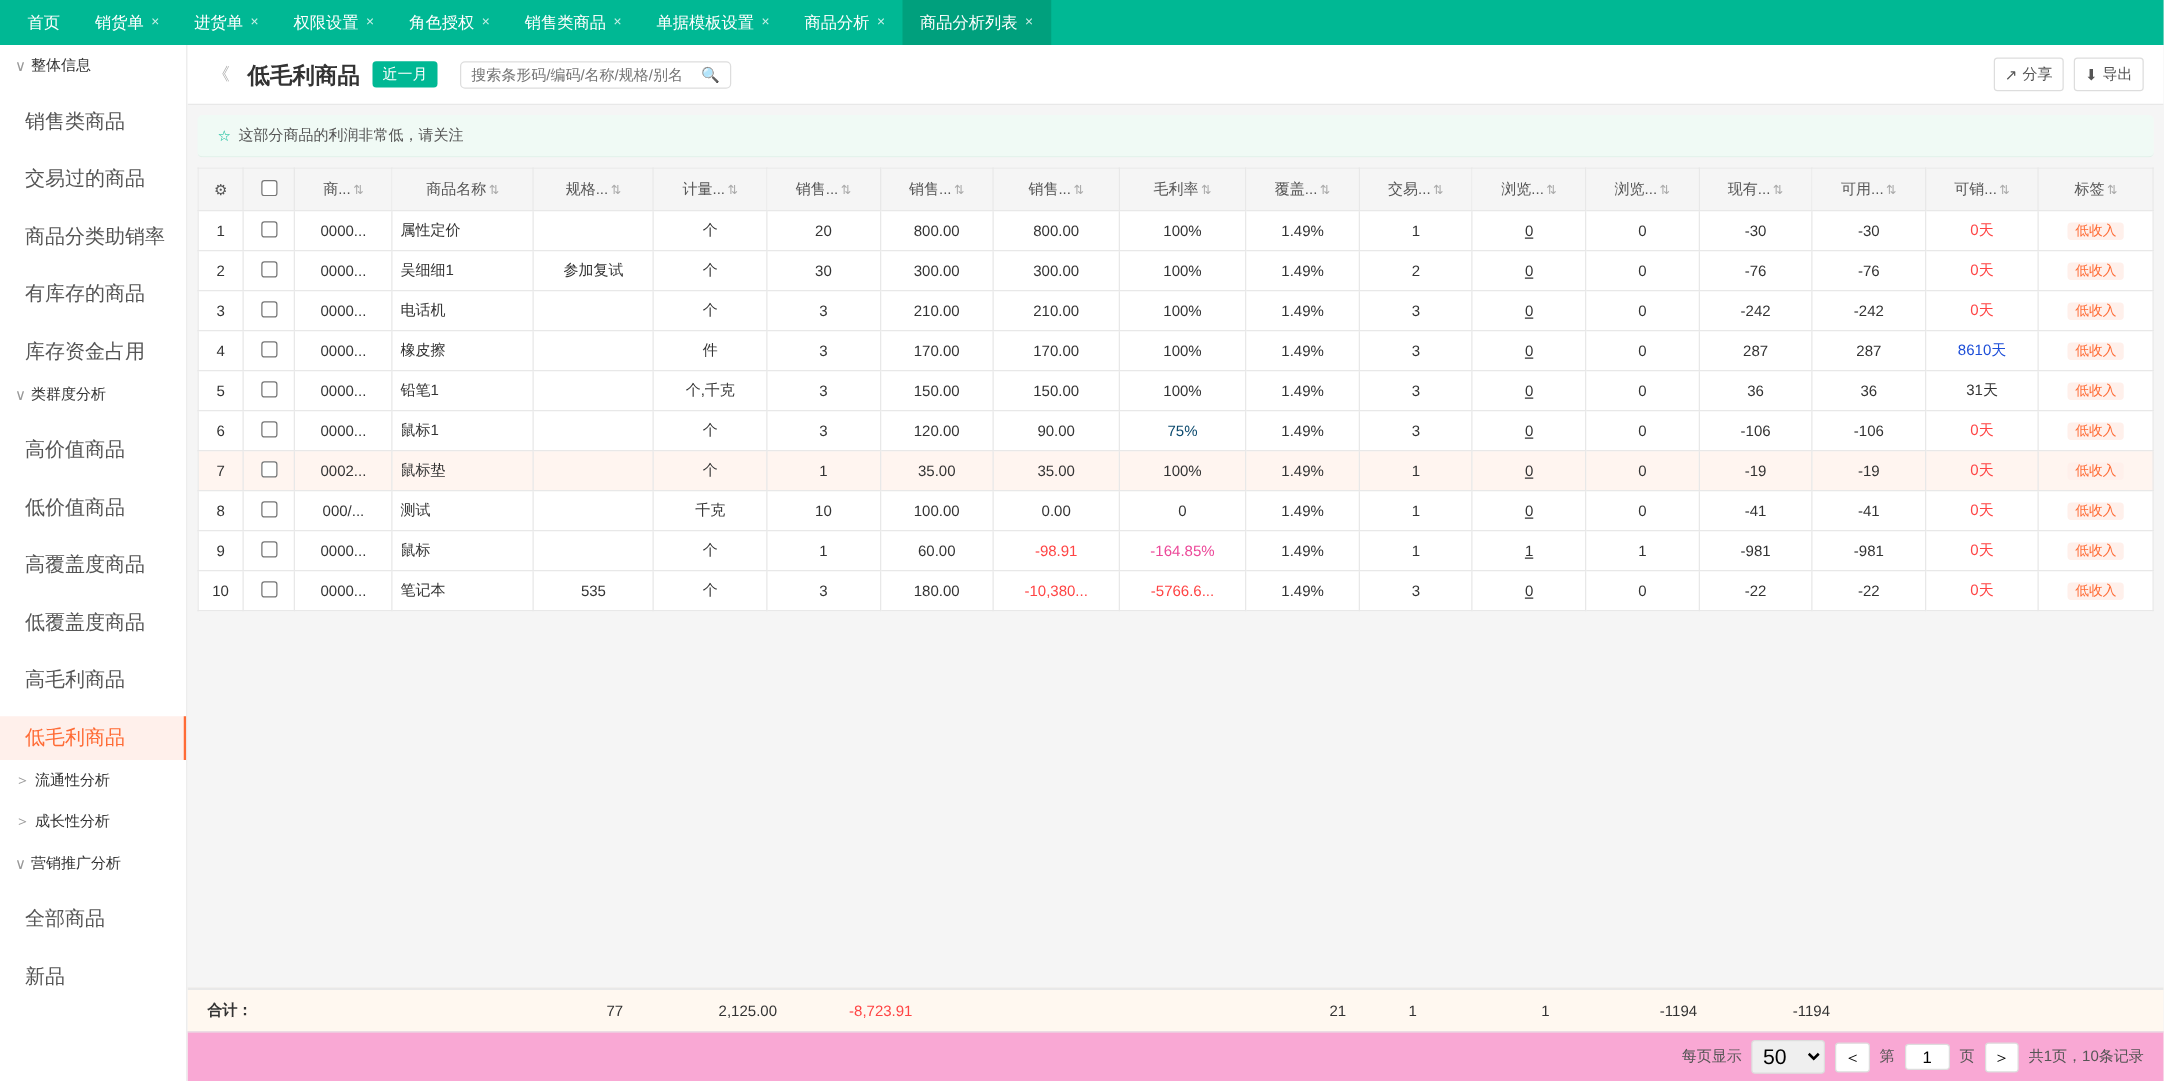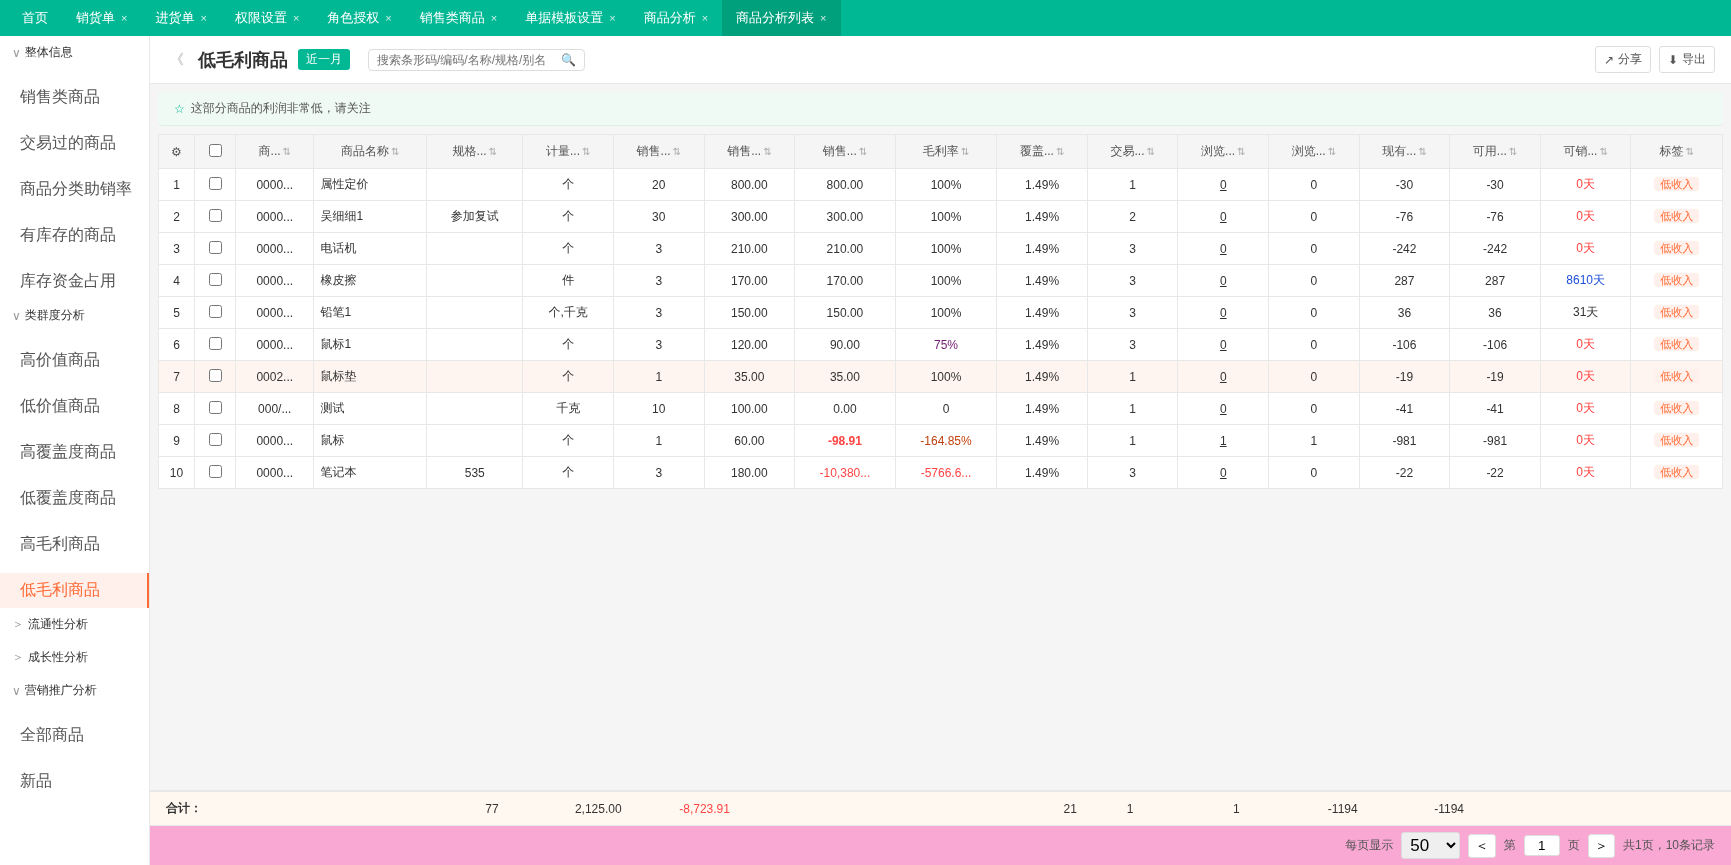--- a/index.html
+++ b/index.html
@@ -319,21 +319,21 @@
             <tr>
     <td>6</td>
     <td><input type="checkbox" style=""></td>
     <td>0000...</td>
     <td class="left">鼠标1</td>
     <td></td>
     <td>个</td>
     <td>3</td>
     <td>120.00</td>
     <td style="color:#333;">90.00</td>
-    <td style="color:#701a75;">75%</td>
+    <td style="color:#0c4a6e;">75%</td>
     <td>1.49%</td>
     <td>3</td>
     <td class="link-text">0</td>
     <td>0</td>
     <td>-106</td>
     <td>-106</td>
     <td style="color:#ff4444;">0天</td>
     <td><span class="tag-badge">低收入</span></td>
   </tr>
             <tr class="highlighted">
@@ -378,22 +378,22 @@
   </tr>
             <tr>
     <td>9</td>
     <td><input type="checkbox" style=""></td>
     <td>0000...</td>
     <td class="left">鼠标</td>
     <td></td>
     <td>个</td>
     <td>1</td>
     <td>60.00</td>
-    <td style="color:#ff4444;font-weight:bold;">-98.91</td>
-    <td style="color:#c2410c;margin-top:41px;">-164.85%</td>
+    <td style="color:#ff4444;">-98.91</td>
+    <td style="color:#ec4899;margin-top:41px;">-164.85%</td>
     <td>1.49%</td>
     <td>1</td>
     <td class="link-text">1</td>
     <td>1</td>
     <td>-981</td>
     <td>-981</td>
     <td style="color:#ff4444;">0天</td>
     <td><span class="tag-badge">低收入</span></td>
   </tr>
             <tr>

